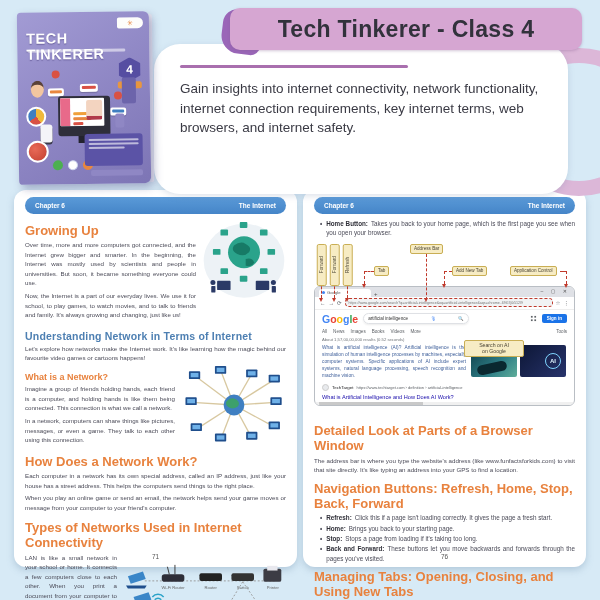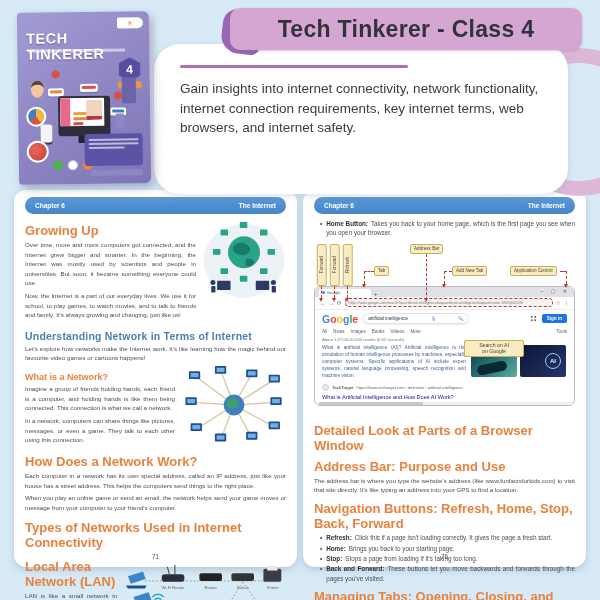--- a/index.html
+++ b/index.html
@@ -300,21 +300,20 @@
   </div>
 
   <div class="h-orange">How Does a Network Work?</div>
   <p class="body-p">Each computer in a network has its own special address, called an IP address, just like your house has a street address. This helps the computers send things to the right place.</p>
   <p class="body-p">When you play an online game or send an email, the network helps send your game moves or message from your computer to your friend's computer.</p>
 
   <div class="h-orange-lg">Types of Networks Used in Internet Connectivity</div>
 
   <div class="row">
     <div class="col" style="flex:0 0 92px;">
-      <div class="h-orange">Local Area Network (LAN)</div>
       <p class="body-p">LAN is like a small network in your school or home. It connects a few computers close to each other. When you print a document from your computer to the printer in another room, that's LAN helping you!</p>
     </div>
     <div class="fig" style="margin-left:auto;">
       <svg width="160" height="84" viewBox="0 0 170 88">
         <line x1="20" y1="29" x2="160" y2="29" stroke="#999" stroke-width="1" stroke-dasharray="2,2"></line>
         <g fill="#3a86c8">
           <path d="M2 24 l16 -5 l3 8 l-16 5z"></path>
             <path d="M0 34 h22 l-2 3 h-18z" fill="#1f4e8c"></path>
           <path d="M8 46 l16 -5 l3 8 l-16 5z"></path>
             <path d="M6 56 h22 l-2 3 h-18z" fill="#1f4e8c"></path>
@@ -452,21 +451,20 @@
     </div>
 
     <div class="note" style="left:150px;top:98px;width:52px;font-size:5.2px;">
       <div>Search on AI</div>
       <div>on Google</div>
     </div>
   </div>
 
   <div class="h-orange-lg" style="margin-top:9px;">Detailed Look at Parts of a Browser Window</div>
 
-  <div class="h-orange">Address Bar: Purpose and Use</div>
   <p class="body-p">The address bar is where you type the website's address (like www.funfactsforkids.com) to visit that site directly. It's like typing an address into your GPS to find a location.</p>
 
   <div class="h-orange">Navigation Buttons: Refresh, Home, Stop, Back, Forward</div>
   <div class="bullet-line" style="margin-top:1px;">
     <span class="bullet-dot">•</span>
     <span style="text-align:justify;"><span class="b-label">Refresh:</span><span>Click this if a page isn't loading correctly. It gives the page a fresh start.</span></span>
   </div>
   <div class="bullet-line" style="margin-top:1px;">
     <span class="bullet-dot">•</span>
     <span style="text-align:justify;"><span class="b-label">Home:</span><span>Brings you back to your starting page.</span></span>

